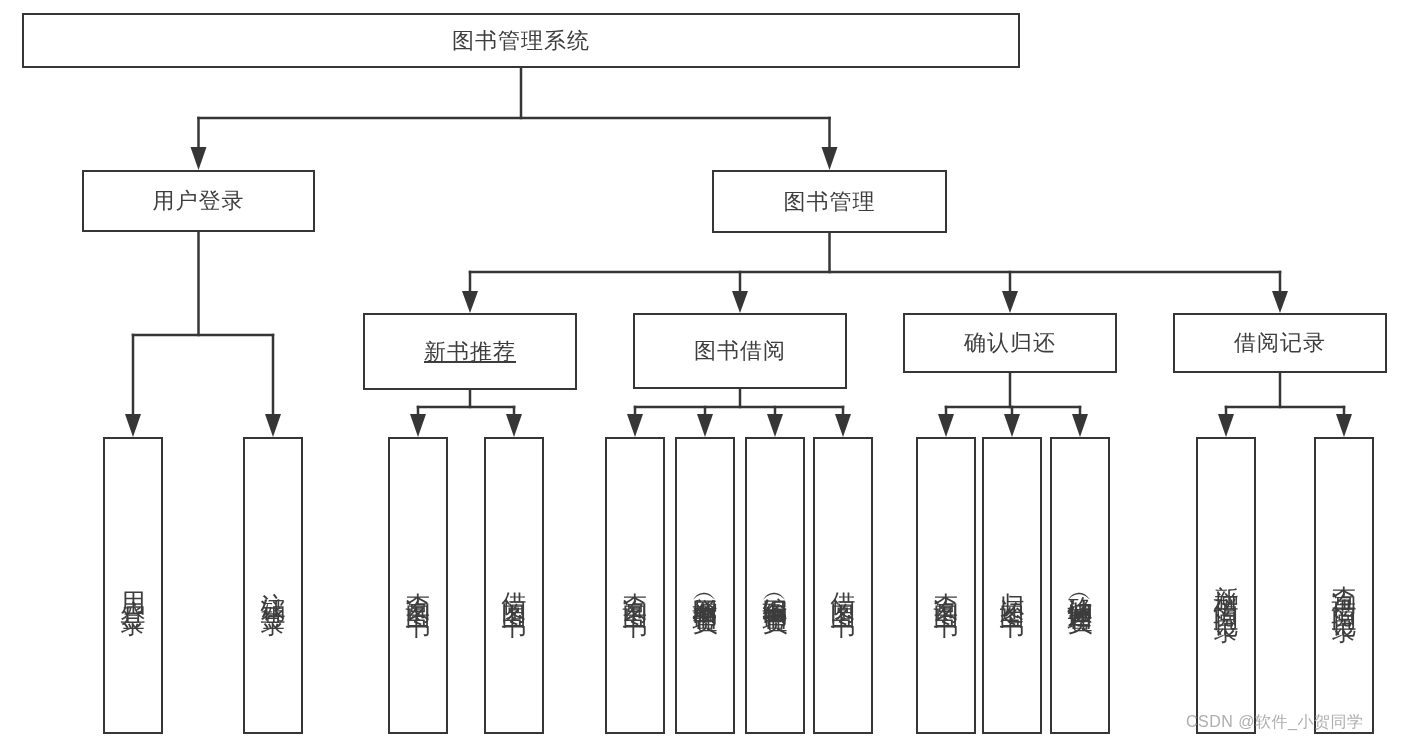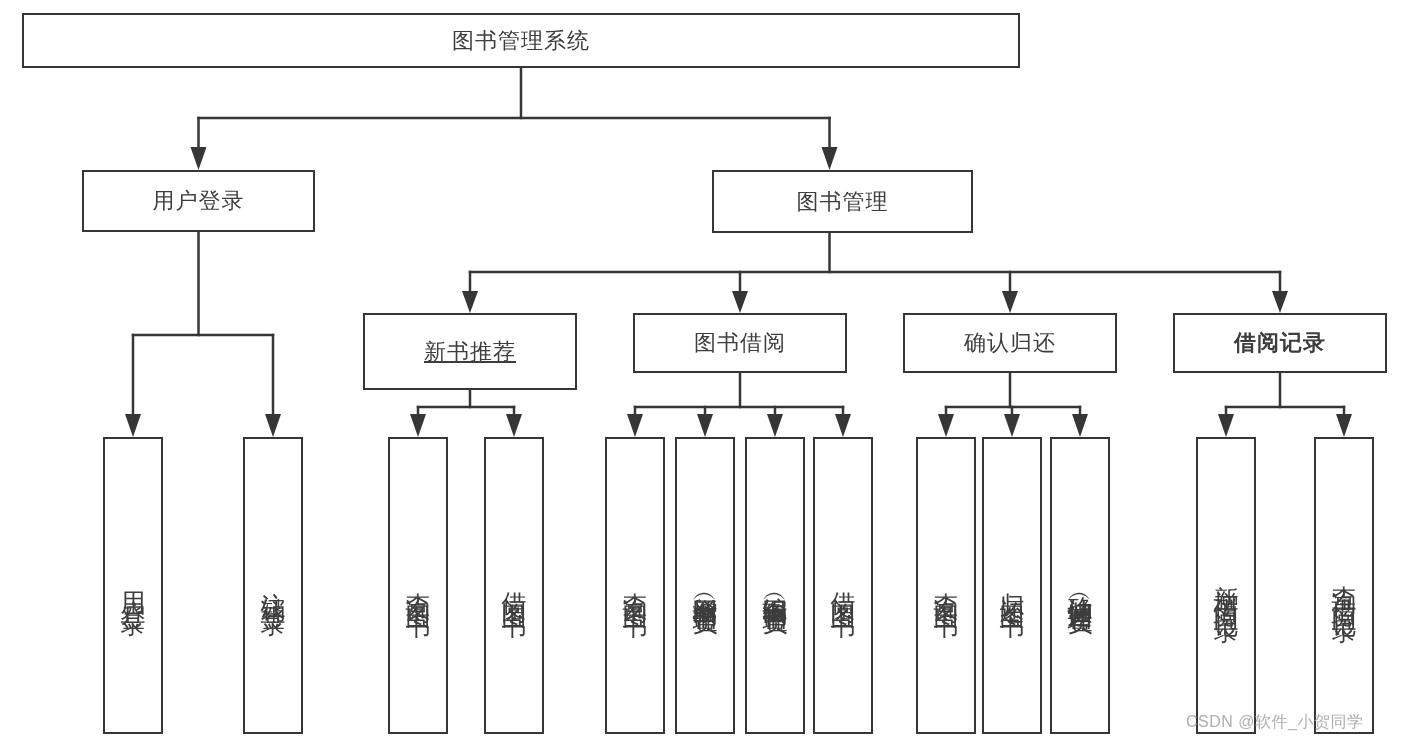--- a/index.html
+++ b/index.html
@@ -139,34 +139,34 @@
     </g>
   </svg>
 
   <div class="node hnode" style="left:22px; top:13px; width:998px; height:55px;">
     <span>图书管理系统</span>
   </div>
 
   <div class="node hnode" style="left:82px; top:170px; width:233px; height:62px;">
     <span>用户登录</span>
   </div>
-  <div class="node hnode" style="left:712px; top:170px; width:261px; height:63px;">
+  <div class="node hnode" style="left:712px; top:170px; width:235px; height:63px;">
     <span>图书管理</span>
   </div>
 
   <div class="node hnode" style="left:363px; top:313px; width:214px; height:77px;text-decoration:underline;">
     <span>新书推荐</span>
   </div>
-  <div class="node hnode" style="left:633px; top:313px; width:214px; height:60px;">
+  <div class="node hnode" style="left:633px; top:313px; width:214px; height:76px;">
     <span>图书借阅</span>
   </div>
   <div class="node hnode" style="left:903px; top:313px; width:214px; height:60px;">
     <span>确认归还</span>
   </div>
-  <div class="node hnode" style="left:1173px; top:313px; width:214px; height:60px;font-weight:bold;">
+  <div class="node hnode" style="left:1173px; top:313px; width:214px; height:60px;">
     <span>借阅记录</span>
   </div>
 
   <div class="node leaf" style="left:103px;">
     <span class="vlabel">用户登录</span>
   </div>
   <div class="node leaf" style="left:243px;">
     <span class="vlabel">注销登录</span>
   </div>
 

